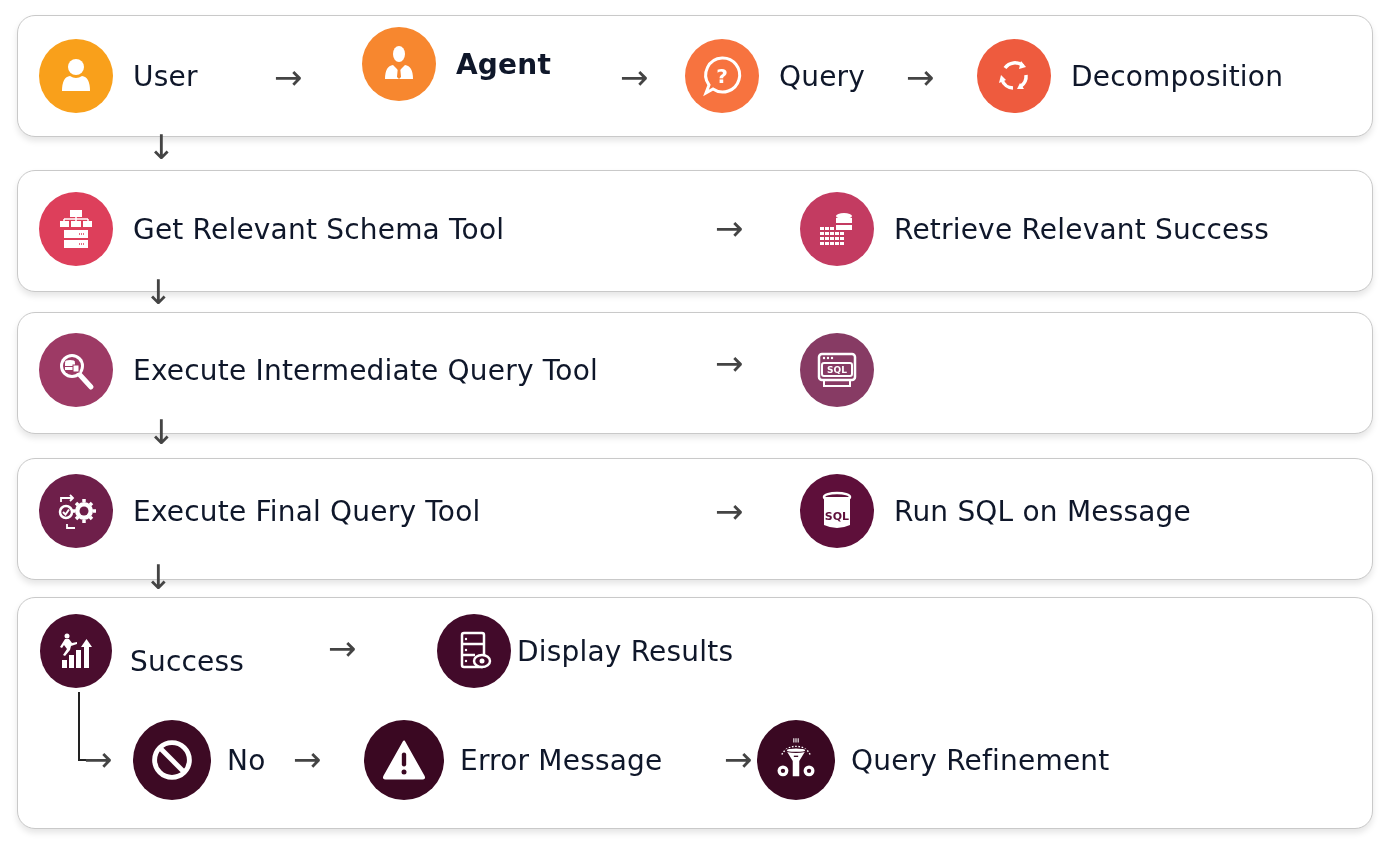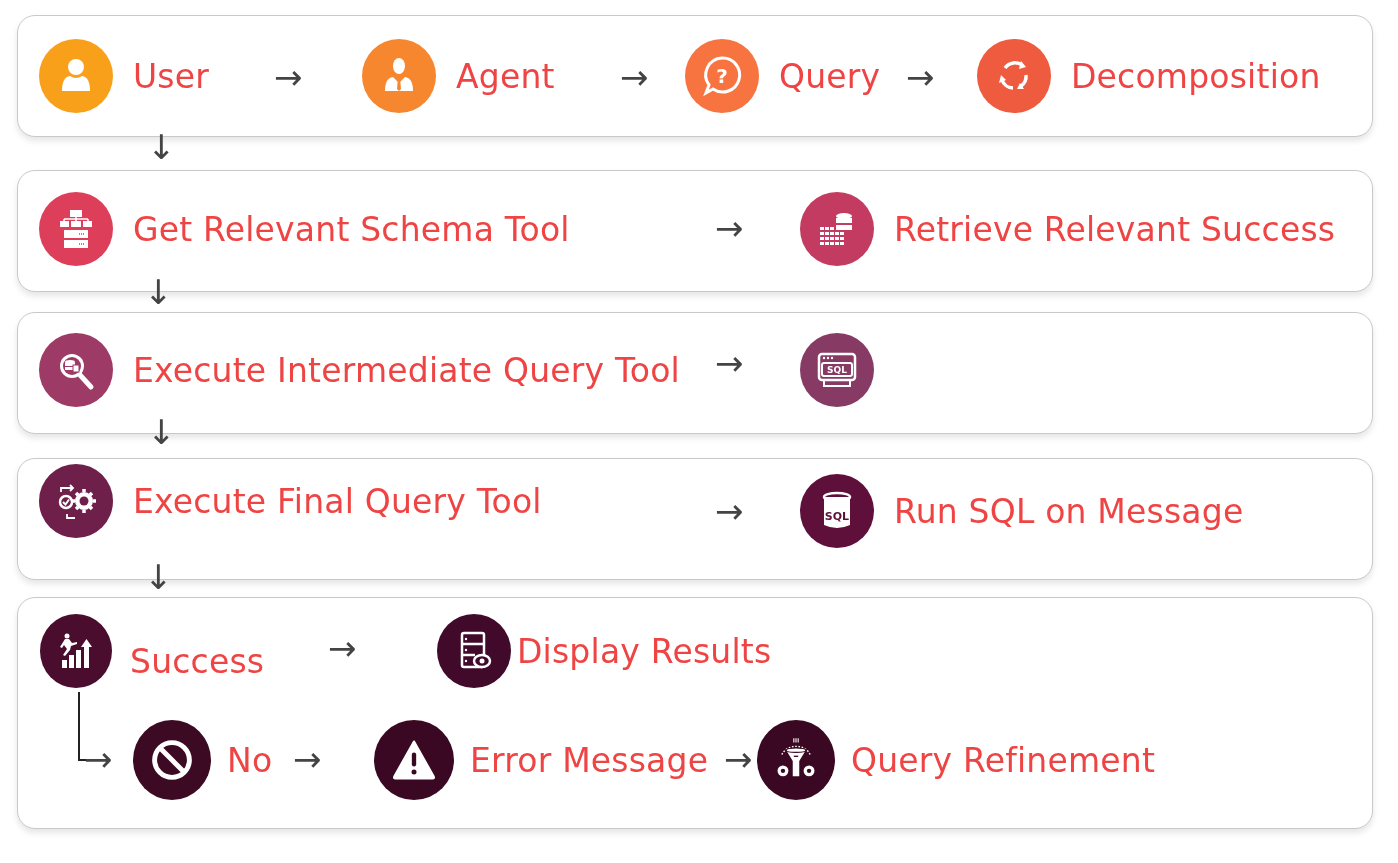--- a/index.html
+++ b/index.html
@@ -17,22 +17,22 @@
     box-sizing: border-box;
   }
   .node { position: absolute; display: flex; align-items: center; }
   .icon {
     width: 74px; height: 74px; border-radius: 50%;
     display: flex; align-items: center; justify-content: center;
     flex-shrink: 0;
   }
   .icon svg { width: 46px; height: 46px; }
   .label {
-    font-size: 33px; letter-spacing: 0.2px; white-space: nowrap;
-    margin-left: 20px; color: #ef4444;
+    font-size: 28px; letter-spacing: 0.2px; white-space: nowrap;
+    margin-left: 20px; color: #0f172a;
   }
   .arrow {
     position: absolute; font-size: 34px; color: #444444; line-height: 1;
     font-family: "DejaVu Sans", sans-serif;
   }
   .varrow {
     position: absolute; font-size: 34px; color: #444444; line-height: 1;
   }
   .branch-line {
     position: absolute; border-left: 2px solid #222; border-bottom: 2px solid #222;
@@ -47,21 +47,21 @@
   <div class="icon" style="background:#F9A01B;">
     <svg viewBox="0 0 46 46">
         <circle cx="23" cy="14" r="8" fill="#fff"></circle>
         <path d="M9 38 Q9 24 17 23 Q23 27 29 23 Q37 24 37 38 Z" fill="#fff"></path>
       </svg>
   </div>
   <span class="label">User</span>
 </div>
 <span class="arrow" style="left:274px; top:60px;">→</span>
 
-<div class="node" style="left:362px; top:39px;">
+<div class="node" style="left:362px; top:27px;font-weight:bold;">
   <div class="icon" style="background:#F7872F;">
     <svg viewBox="0 0 46 46">
         <ellipse cx="23" cy="13" rx="6" ry="8" fill="#fff"></ellipse>
         <path d="M9 38 Q9 25 17 24 L23 30 L29 24 Q37 25 37 38 Z" fill="#fff"></path>
         <path d="M22 25 L24 25 L25 36 L23 38 L21 36 Z" fill="#F7872F"></path>
       </svg>
   </div>
   <span class="label">Agent</span>
 </div>
 <span class="arrow" style="left:620px; top:60px;">→</span>
@@ -174,21 +174,21 @@
         <text x="23" y="26" text-anchor="middle" font-size="9" font-weight="bold" fill="#fff" font-family="DejaVu Sans, sans-serif">SQL</text>
         <rect x="10" y="33" width="26" height="6" fill="none" stroke="#fff" stroke-width="2"></rect>
       </svg>
   </div>
 </div>
 
 <span class="varrow" style="left:147px; top:415px;">↓</span>
 
 <div class="card" style="top:458px; height:122px;"></div>
 
-<div class="node" style="left:39px; top:464px;">
+<div class="node" style="left:39px; top:474px;">
   <div class="icon" style="background:#6E1F4A;">
     <svg viewBox="0 0 46 46">
         <circle cx="13" cy="24" r="6" fill="none" stroke="#fff" stroke-width="2.5"></circle>
         <path d="M10 24 L12.5 26.5 L16 21.5" stroke="#fff" stroke-width="2" fill="none"></path>
         <circle cx="31" cy="23" r="9" fill="#fff"></circle>
         <circle cx="31" cy="23" r="4.5" fill="#6E1F4A"></circle>
         <g stroke="#fff" stroke-width="3.5">
           <path d="M31 11 V14 M31 32 V35 M19 23 H22 M40 23 H43 M23 15 L25 17 M37 29 L39 31 M23 31 L25 29 M37 17 L39 15"></path>
         </g>
         <path d="M8 14 V10 H20 M17 7 L20 10 L17 13" fill="none" stroke="#fff" stroke-width="1.8"></path>
@@ -252,21 +252,21 @@
   <div class="icon" style="background:#3D0A24; width:78px; height:80px;">
     <svg viewBox="0 0 46 46" style="width:50px;height:50px;">
         <circle cx="23" cy="23" r="16" fill="none" stroke="#fff" stroke-width="4.5"></circle>
         <path d="M12 12 L34 34" stroke="#fff" stroke-width="4.5"></path>
       </svg>
   </div>
   <span class="label" style="margin-left:16px;">No</span>
 </div>
 <span class="arrow" style="left:293px; top:742px;">→</span>
 
-<div class="node" style="left:374px; top:720px;">
+<div class="node" style="left:364px; top:720px;">
   <div class="icon" style="background:#3A0822; width:80px; height:80px;">
     <svg viewBox="0 0 46 46" style="width:50px;height:50px;">
         <path d="M23 6 L41 38 Q42 40 40 40 L6 40 Q4 40 5 38 Z" fill="#fff" stroke="#fff" stroke-linejoin="round" stroke-width="2"></path>
         <rect x="21" y="16" width="4" height="13" rx="2" fill="#3A0822"></rect>
         <circle cx="23" cy="34" r="2.3" fill="#3A0822"></circle>
       </svg>
   </div>
   <span class="label" style="margin-left:16px;">Error Message</span>
 </div>
 <span class="arrow" style="left:724px; top:742px;">→</span>

